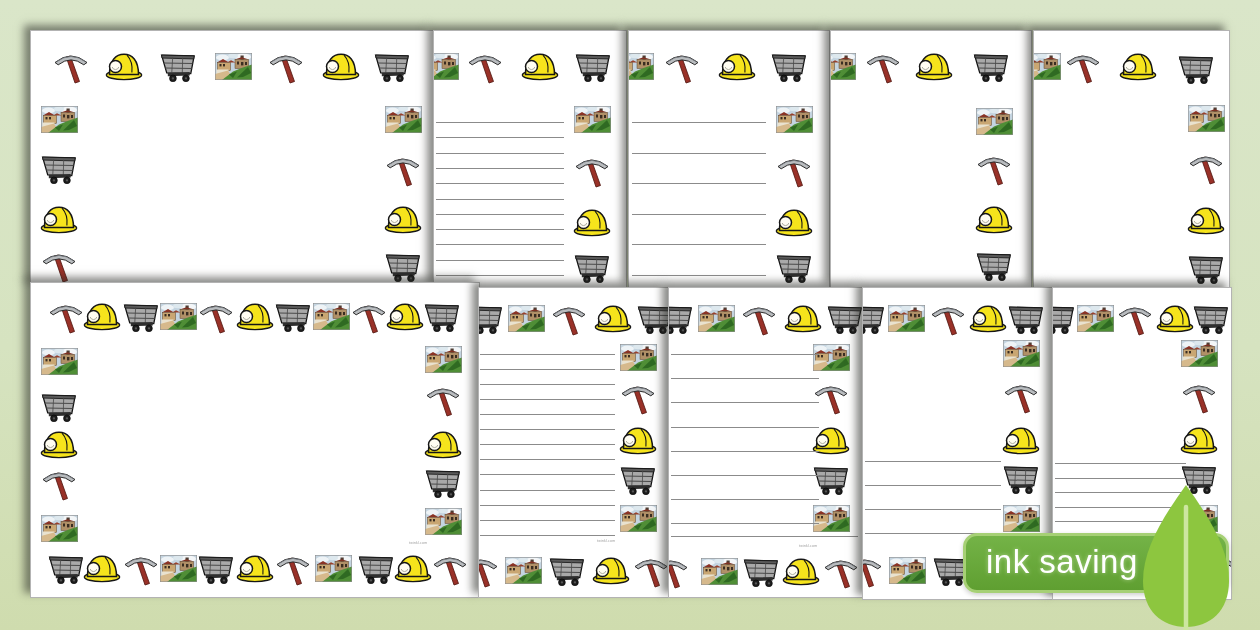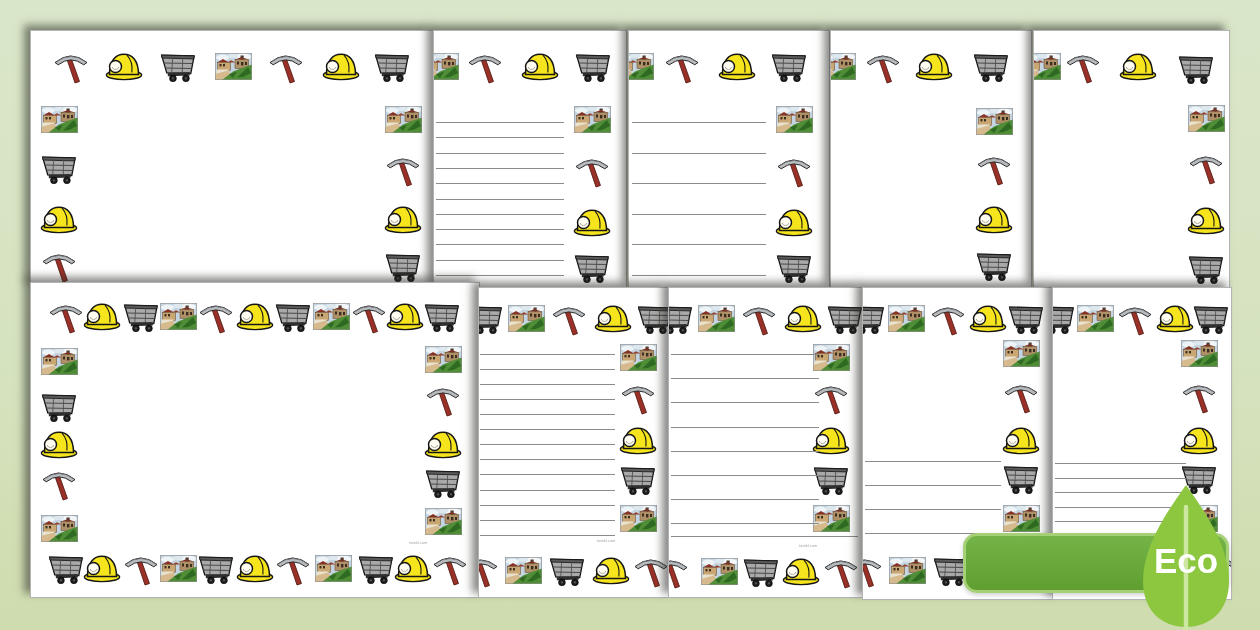--- a/index.html
+++ b/index.html
@@ -862,19 +862,19 @@
       </div>
       <div class="wline" style="left: 2px; top: 175px; width: 131px;"></div>
       <div class="wline" style="left: 2px; top: 189.6px; width: 131px;"></div>
       <div class="wline" style="left: 2px; top: 204.2px; width: 131px;"></div>
       <div class="wline" style="left: 2px; top: 218.8px; width: 131px;"></div>
       <div class="wline" style="left: 2px; top: 233.4px; width: 131px;"></div>
       <div class="wline" style="left: 2px; top: 248px; width: 131px;"></div>
     </div>
     <div id="badge">
     <div id="badge-rect"></div>
+    <div id="badge-label">ink saving</div>
     <svg id="eco-leaf" viewBox="0 0 110 152">
       <path d="M55,4 C78,36 98,68 98,100 C98,130 79,146 55,146 C31,146 12,130 12,100 C12,68 32,36 55,4 Z" fill="#8dc63f"></path>
       <line x1="55" y1="26" x2="55" y2="150" stroke="#cde6a0" stroke-width="4.5" stroke-linecap="round"></line>
     </svg>
-    <div id="eco-label">Eco</div>
   </div>
 </div>
 
 </body></html>

